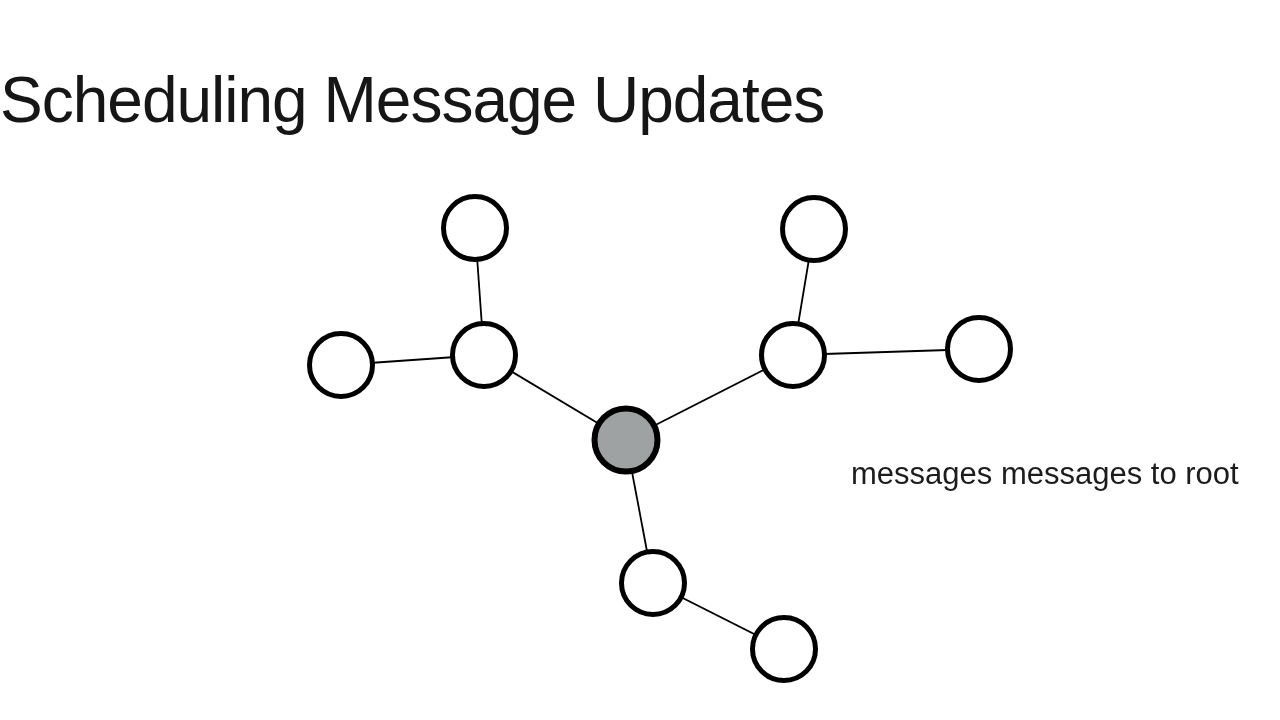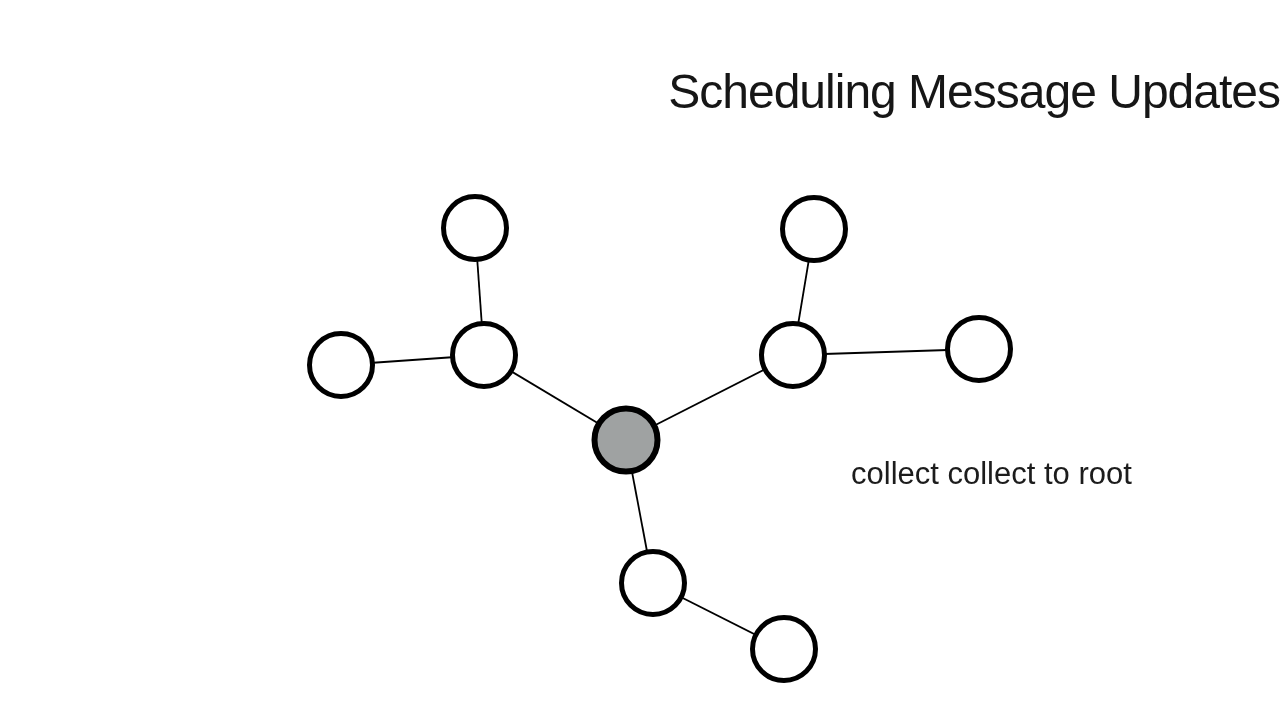--- a/index.html
+++ b/index.html
@@ -13,22 +13,22 @@
     height: 720px;
     background: #ffffff;
     overflow: hidden;
     font-family: "Liberation Sans", sans-serif;
   }
   .slide-title {
     position: absolute;
     top: 68px;
     left: 0;
     right: 0;
-    text-align: right;
-    font-size: 48px;
+    text-align: left;
+    font-size: 64px;
     font-weight: 300;
     line-height: 1;
     letter-spacing: -1px;
     color: #161616;
     white-space: nowrap;
   }
   .annotation {
     position: absolute;
     top: 458px;
     left: 851px;
@@ -63,14 +63,14 @@
       <circle cx="484" cy="355" r="31.5" fill="#ffffff" stroke="#000000" stroke-width="5"></circle>
       <circle cx="475" cy="228" r="31.5" fill="#ffffff" stroke="#000000" stroke-width="5"></circle>
       <circle cx="341" cy="365" r="31.5" fill="#ffffff" stroke="#000000" stroke-width="5"></circle>
       <circle cx="793" cy="355" r="31.5" fill="#ffffff" stroke="#000000" stroke-width="5"></circle>
       <circle cx="814" cy="229" r="31.5" fill="#ffffff" stroke="#000000" stroke-width="5"></circle>
       <circle cx="979" cy="349" r="31.5" fill="#ffffff" stroke="#000000" stroke-width="5"></circle>
       <circle cx="653" cy="583" r="31.5" fill="#ffffff" stroke="#000000" stroke-width="5"></circle>
       <circle cx="784" cy="649" r="31.5" fill="#ffffff" stroke="#000000" stroke-width="5"></circle>
     </svg>
   <div class="slide-title">Scheduling Message Updates</div>
-  <div class="annotation">collect collect to root</div>
+  <div class="annotation">messages messages to root</div>
 </div>
 
 </body></html>

